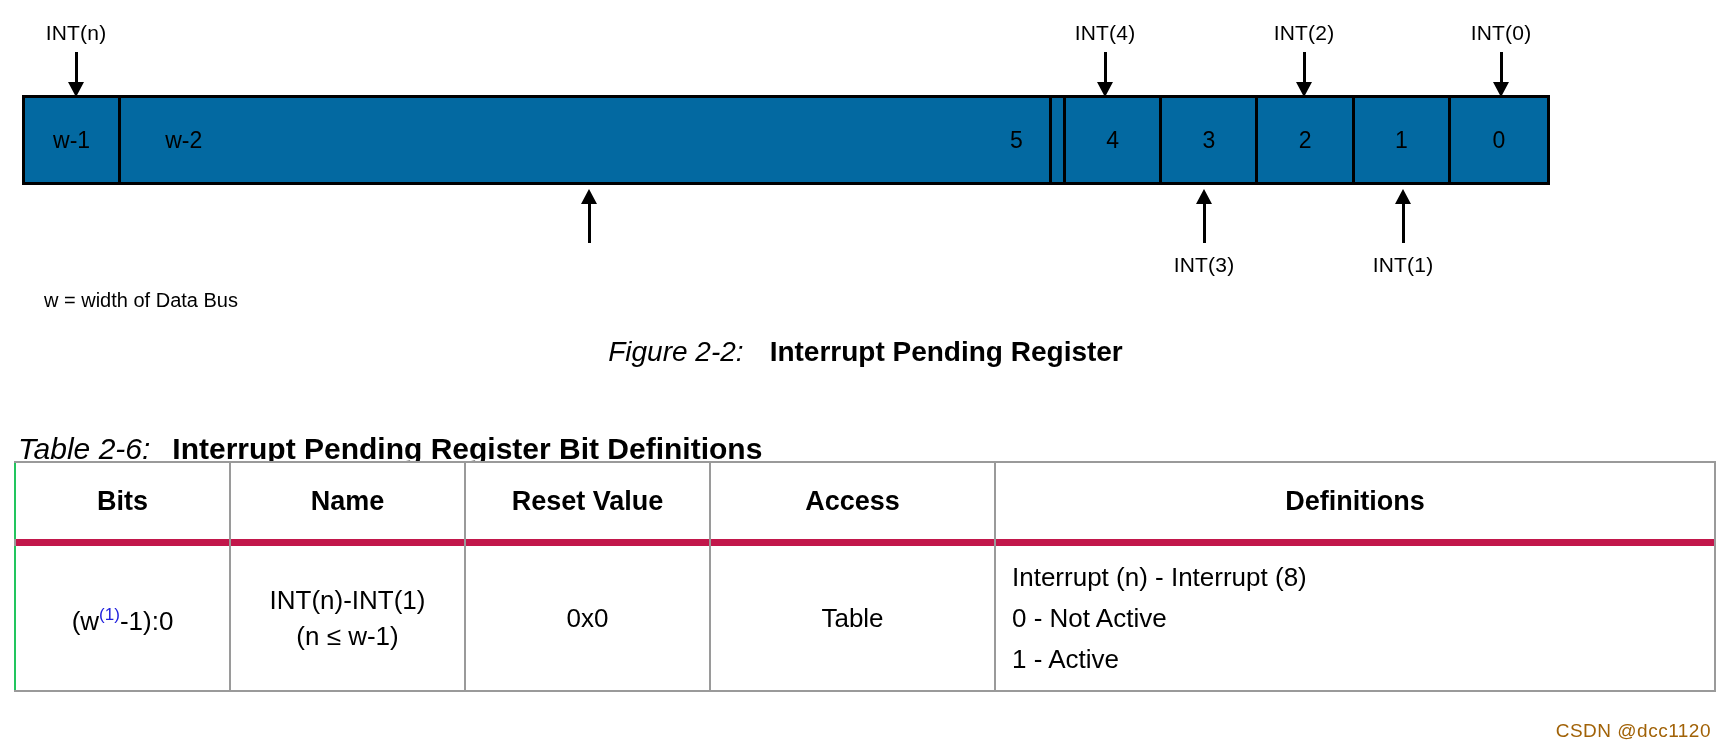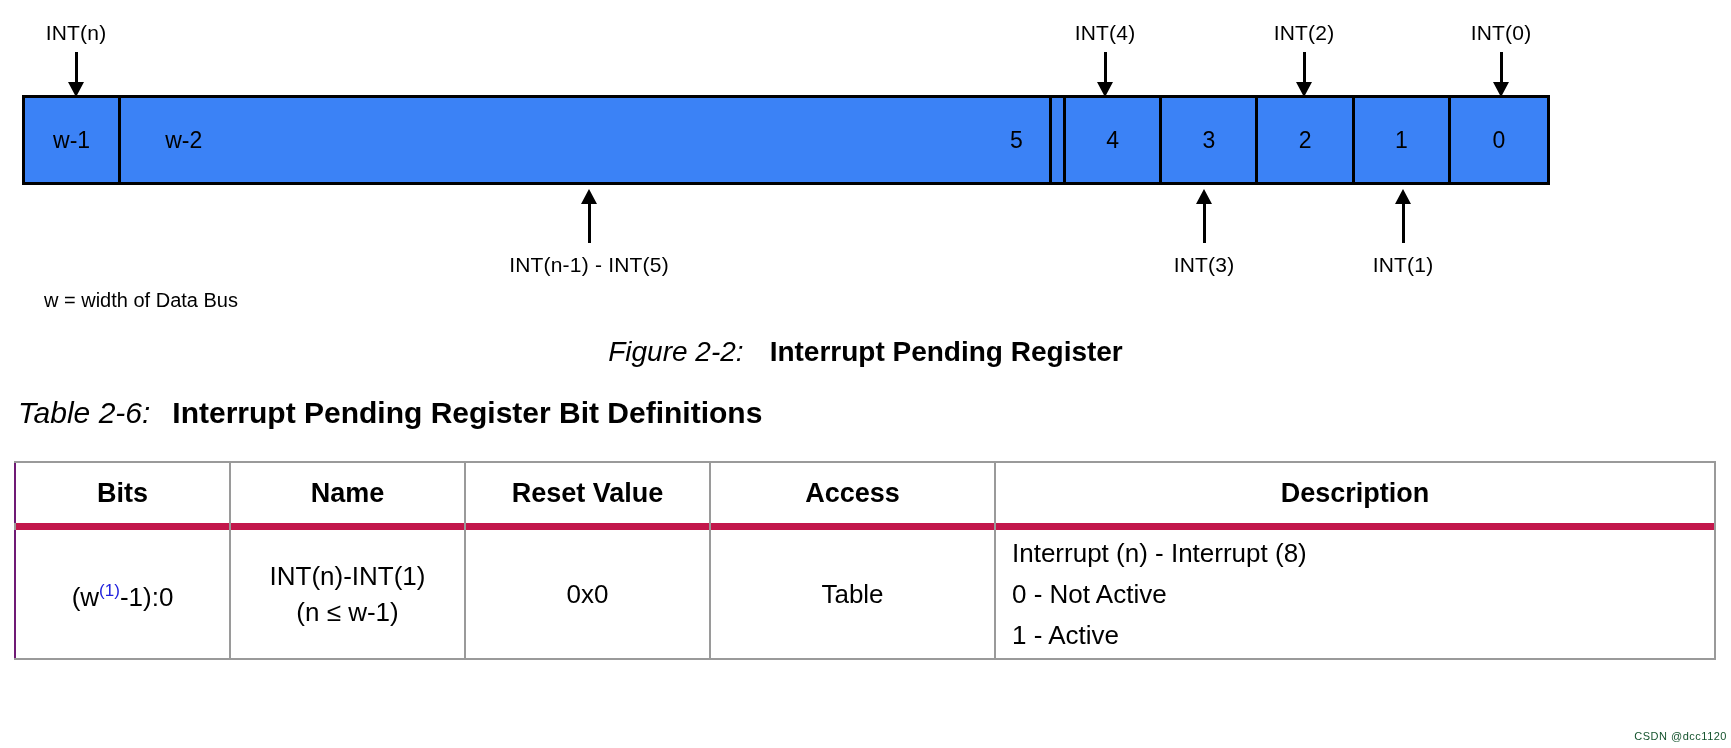--- a/index.html
+++ b/index.html
@@ -69,21 +69,21 @@
   
   #register-strip {
     position: absolute;
     left: 22px;
     top: 95px;
     height: 90px;
     width: 1528px;
     border: 3px solid #000;
     box-sizing: border-box;
     display: flex;
-    background: #3b82f6;
+    background: #0369a1;
   }
   .bit-cell {
     box-sizing: border-box;
     border-right: 3px solid #000;
     display: flex;
     align-items: center;
     font-size: 23px;
   }
   .bit-cell:last-child { border-right: none; }
   .bit-cell.center { justify-content: center; }
@@ -112,21 +112,21 @@
   }
   #figure-caption .cap-title {
     font-weight: bold;
     margin-left: 26px;
   }
 
   
   #table-title {
     position: absolute;
     left: 18px;
-    top: 396px;
+    top: 432px;
     font-size: 30px;
     white-space: nowrap;
   }
   #table-title .tbl-label {
     font-style: italic;
   }
   #table-title .tbl-name {
     font-weight: bold;
     margin-left: 22px;
   }
@@ -135,24 +135,24 @@
     position: absolute;
     left: 14px;
     top: 461px;
     width: 1700px;
     border-collapse: collapse;
     table-layout: fixed;
     background: #fff;
   }
   #bit-table th,
   #bit-table td {
-    border-left: 2px solid #701a75;
+    border-left: 2px solid #22c55e;
     border-right: 2px solid #9a9a9a;
     vertical-align: middle;
-    padding: 0;
+    padding: 8px;
   }
   #bit-table thead th {
     border-top: 2px solid #9a9a9a;
     font-size: 27px;
     font-weight: bold;
     text-align: center;
     height: 60px;
   }
   #bit-table thead tr.rule-row td {
     border: none;
@@ -175,24 +175,24 @@
     line-height: 41px;
   }
   .sup-note {
     color: #2222dd;
     font-size: 17px;
     vertical-align: super;
   }
 
   #watermark {
     position: absolute;
-    right: 4px;
+    right: 20px;
     bottom: 6px;
-    font-size: 11px;
-    color: #14532d;
+    font-size: 19px;
+    color: #a16207;
     letter-spacing: 0.5px;
   }
 </style>
 </head>
 <body>
 
 <div id="figure-block">
 
   <div class="callout-top" style="left:-4px; top:20px;">INT(n)</div>
   <div class="callout-top" style="left:1025px; top:20px;">INT(4)</div>
@@ -225,21 +225,20 @@
 
   <div class="arrow" style="left:588px; top:198px; height:45px;"></div>
   <div class="arrow-head-up" style="left:581px; top:189px;"></div>
 
   <div class="arrow" style="left:1203px; top:198px; height:45px;"></div>
   <div class="arrow-head-up" style="left:1196px; top:189px;"></div>
 
   <div class="arrow" style="left:1402px; top:198px; height:45px;"></div>
   <div class="arrow-head-up" style="left:1395px; top:189px;"></div>
 
-  <div class="callout-bottom" style="left:474px; top:252px;">INT(n-1) - INT(5)</div>
   <div class="callout-bottom" style="left:1089px; top:252px;">INT(3)</div>
   <div class="callout-bottom" style="left:1288px; top:252px;">INT(1)</div>
 
   <div id="note-databus">w = width of Data Bus</div>
 </div>
 
 <div id="figure-caption">
   <span class="cap-label">Figure 2-2:</span><span class="cap-title">Interrupt Pending Register</span>
 </div>
 
@@ -254,21 +253,21 @@
     <col style="width:245px;">
     <col style="width:285px;">
     <col style="width:720px;">
   </colgroup>
   <thead>
     <tr>
       <th>Bits</th>
       <th>Name</th>
       <th>Reset Value</th>
       <th>Access</th>
-      <th>Description</th>
+      <th>Definitions</th>
     </tr>
     <tr class="rule-row">
       <td style="background: rgb(194, 23, 75);"></td>
       <td style="background: rgb(194, 23, 75);"></td>
       <td style="background: rgb(194, 23, 75);"></td>
       <td style="background: rgb(194, 23, 75);"></td>
       <td style="background: rgb(194, 23, 75);"></td>
     </tr>
   </thead>
   <tbody>

